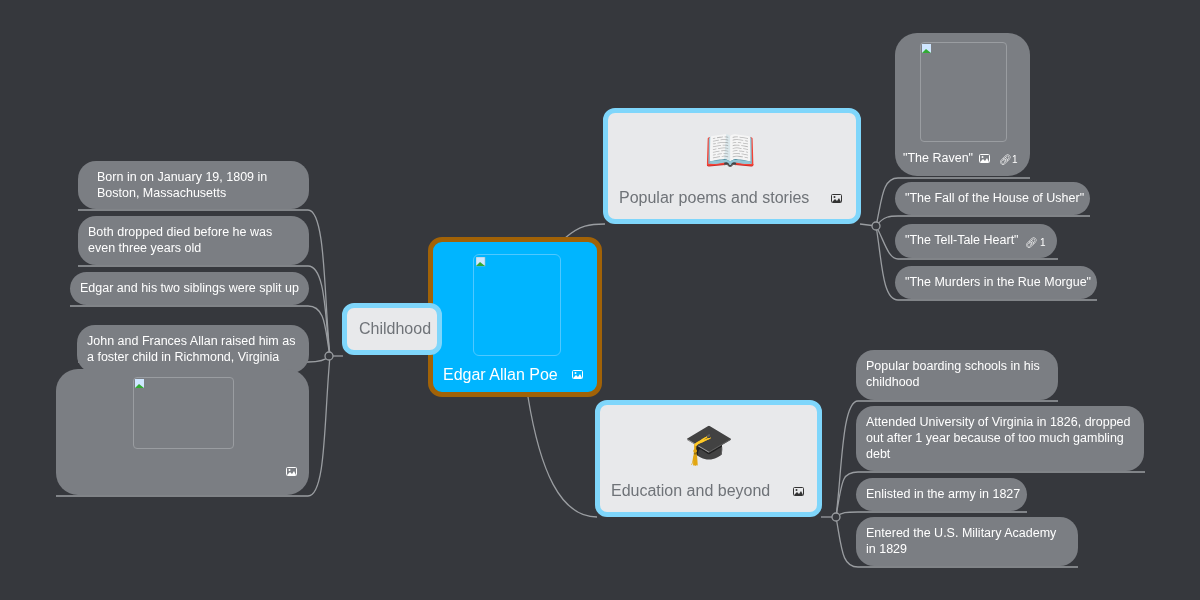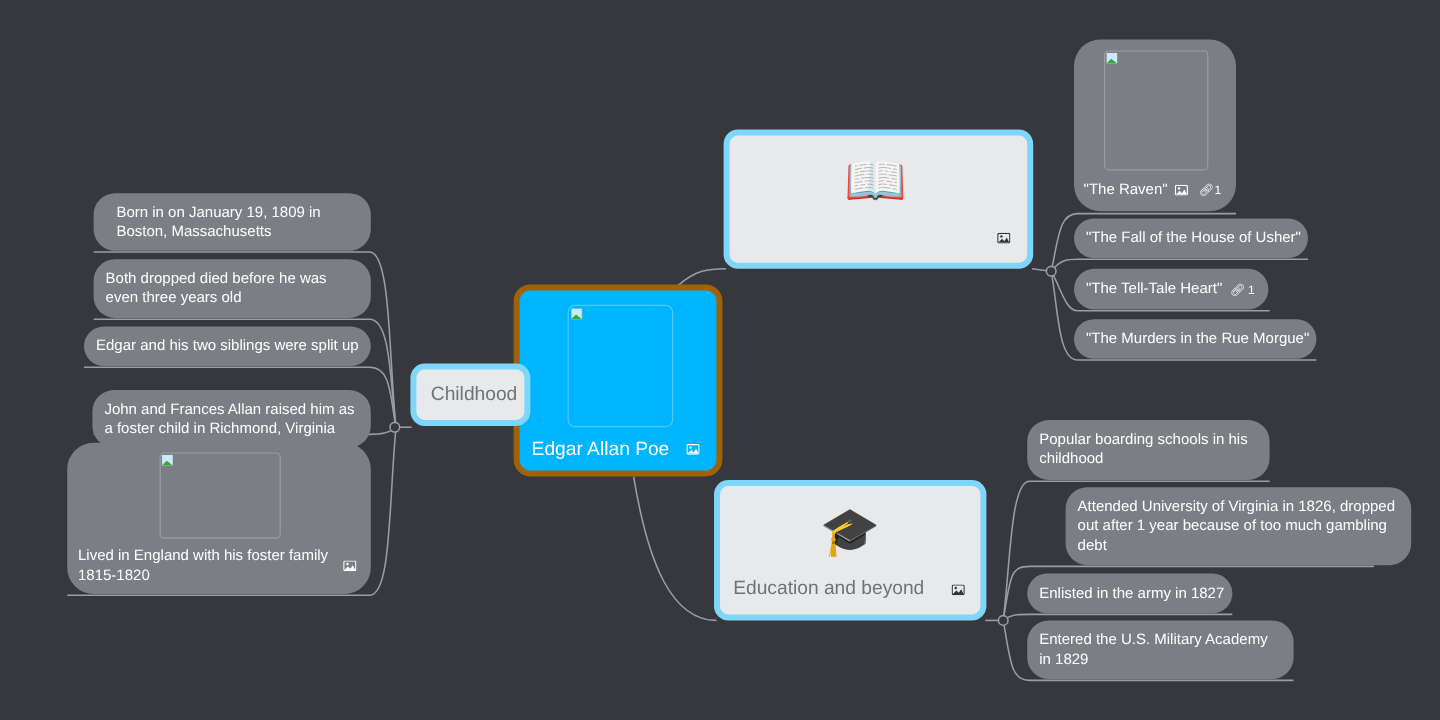--- a/index.html
+++ b/index.html
@@ -97,20 +97,21 @@
   <span class="title">Edgar Allan Poe</span>
   <svg class="img-icon" width="11" height="9" viewBox="0 0 11 9">
       <rect x="0.5" y="0.5" width="10" height="8" rx="1" fill="none" stroke="#fff"></rect>
       <circle cx="3.5" cy="3" r="1" fill="#fff"></circle>
       <path d="M1 8 L4 5 L6 7 L8 4 L10 8Z" fill="#fff"></path>
     </svg>
 </div>
 
 <div class="node topic popular">
   <span style="position:absolute;left:96px;top:14px;font-size:42px;line-height:48px;">📖</span>
+  <span class="label" style="left:11px;top:76px;">Popular poems and stories</span>
   <svg style="position:absolute;left:223px;top:81px" width="11" height="9" viewBox="0 0 11 9">
       <rect x="0.5" y="0.5" width="10" height="8" rx="1" fill="none" stroke="#333"></rect>
       <circle cx="3.5" cy="3" r="1" fill="#333"></circle>
       <path d="M1 8 L4 5 L6 7 L8 4 L10 8Z" fill="#333"></path>
     </svg>
 </div>
 
 <div class="node topic education">
   <span style="position:absolute;left:84px;top:16px;font-size:40px;line-height:46px;">🎓</span>
   <span class="label" style="left:11px;top:77px;">Education and beyond</span>
@@ -152,21 +153,21 @@
   <span class="tiny" style="left:145px;top:11px;">1</span>
 </div>
 
 <div class="node sub" style="left:895px;top:266px;width:202px;height:33px;white-space:nowrap;">
   <span>"The Murders in the Rue Morgue"</span>
 </div>
 
 <div class="node sub" style="left:856px;top:350px;width:202px;height:50px;">
   <span>Popular boarding schools in his childhood</span>
 </div>
-<div class="node sub" style="left:856px;top:406px;width:288px;height:65px;margin-left:32px;">
+<div class="node sub" style="left:856px;top:406px;width:288px;height:65px;">
   <span>Attended University of Virginia in 1826, dropped out after 1 year because of too much gambling debt</span>
 </div>
 <div class="node sub" style="left:856px;top:478px;width:171px;height:33px;white-space:nowrap;">
   <span>Enlisted in the army in 1827</span>
 </div>
 <div class="node sub" style="left:856px;top:517px;width:222px;height:49px;">
   <span>Entered the U.S. Military Academy in 1829</span>
 </div>
 
 <div class="node sub" style="left:78px;top:161px;width:231px;height:48px;padding-left:19px;">
@@ -181,19 +182,18 @@
 <div class="node sub" style="left:77px;top:325px;width:232px;height:48px;">
   <span>John and Frances Allan raised him as a foster child in Richmond, Virginia</span>
 </div>
 <div class="node sub" style="left:56px;top:369px;width:253px;height:126px;border-radius:22px;">
   <div class="imgph-sub" style="left:77px;top:8px;width:99px;height:70px;">
     <svg class="broken" style="left:1px;top:1px" viewBox="0 0 10 10">
         <rect x="0" y="0" width="9" height="9" fill="#cfe6ff"></rect>
         <path d="M0 9 L4 5 L9 9Z" fill="#3a3"></path>
       </svg>
   </div>
-  <span style="position:absolute;left:9px;top:86px;width:225px;">Lived in England with his foster family 1815-1820</span>
   <svg style="position:absolute;left:230px;top:98px" width="11" height="9" viewBox="0 0 11 9">
       <rect x="0.5" y="0.5" width="10" height="8" rx="1" fill="none" stroke="#fff"></rect>
       <circle cx="3.5" cy="3" r="1" fill="#fff"></circle>
       <path d="M1 8 L4 5 L6 7 L8 4 L10 8Z" fill="#fff"></path>
     </svg>
 </div>
 
 </body></html>

